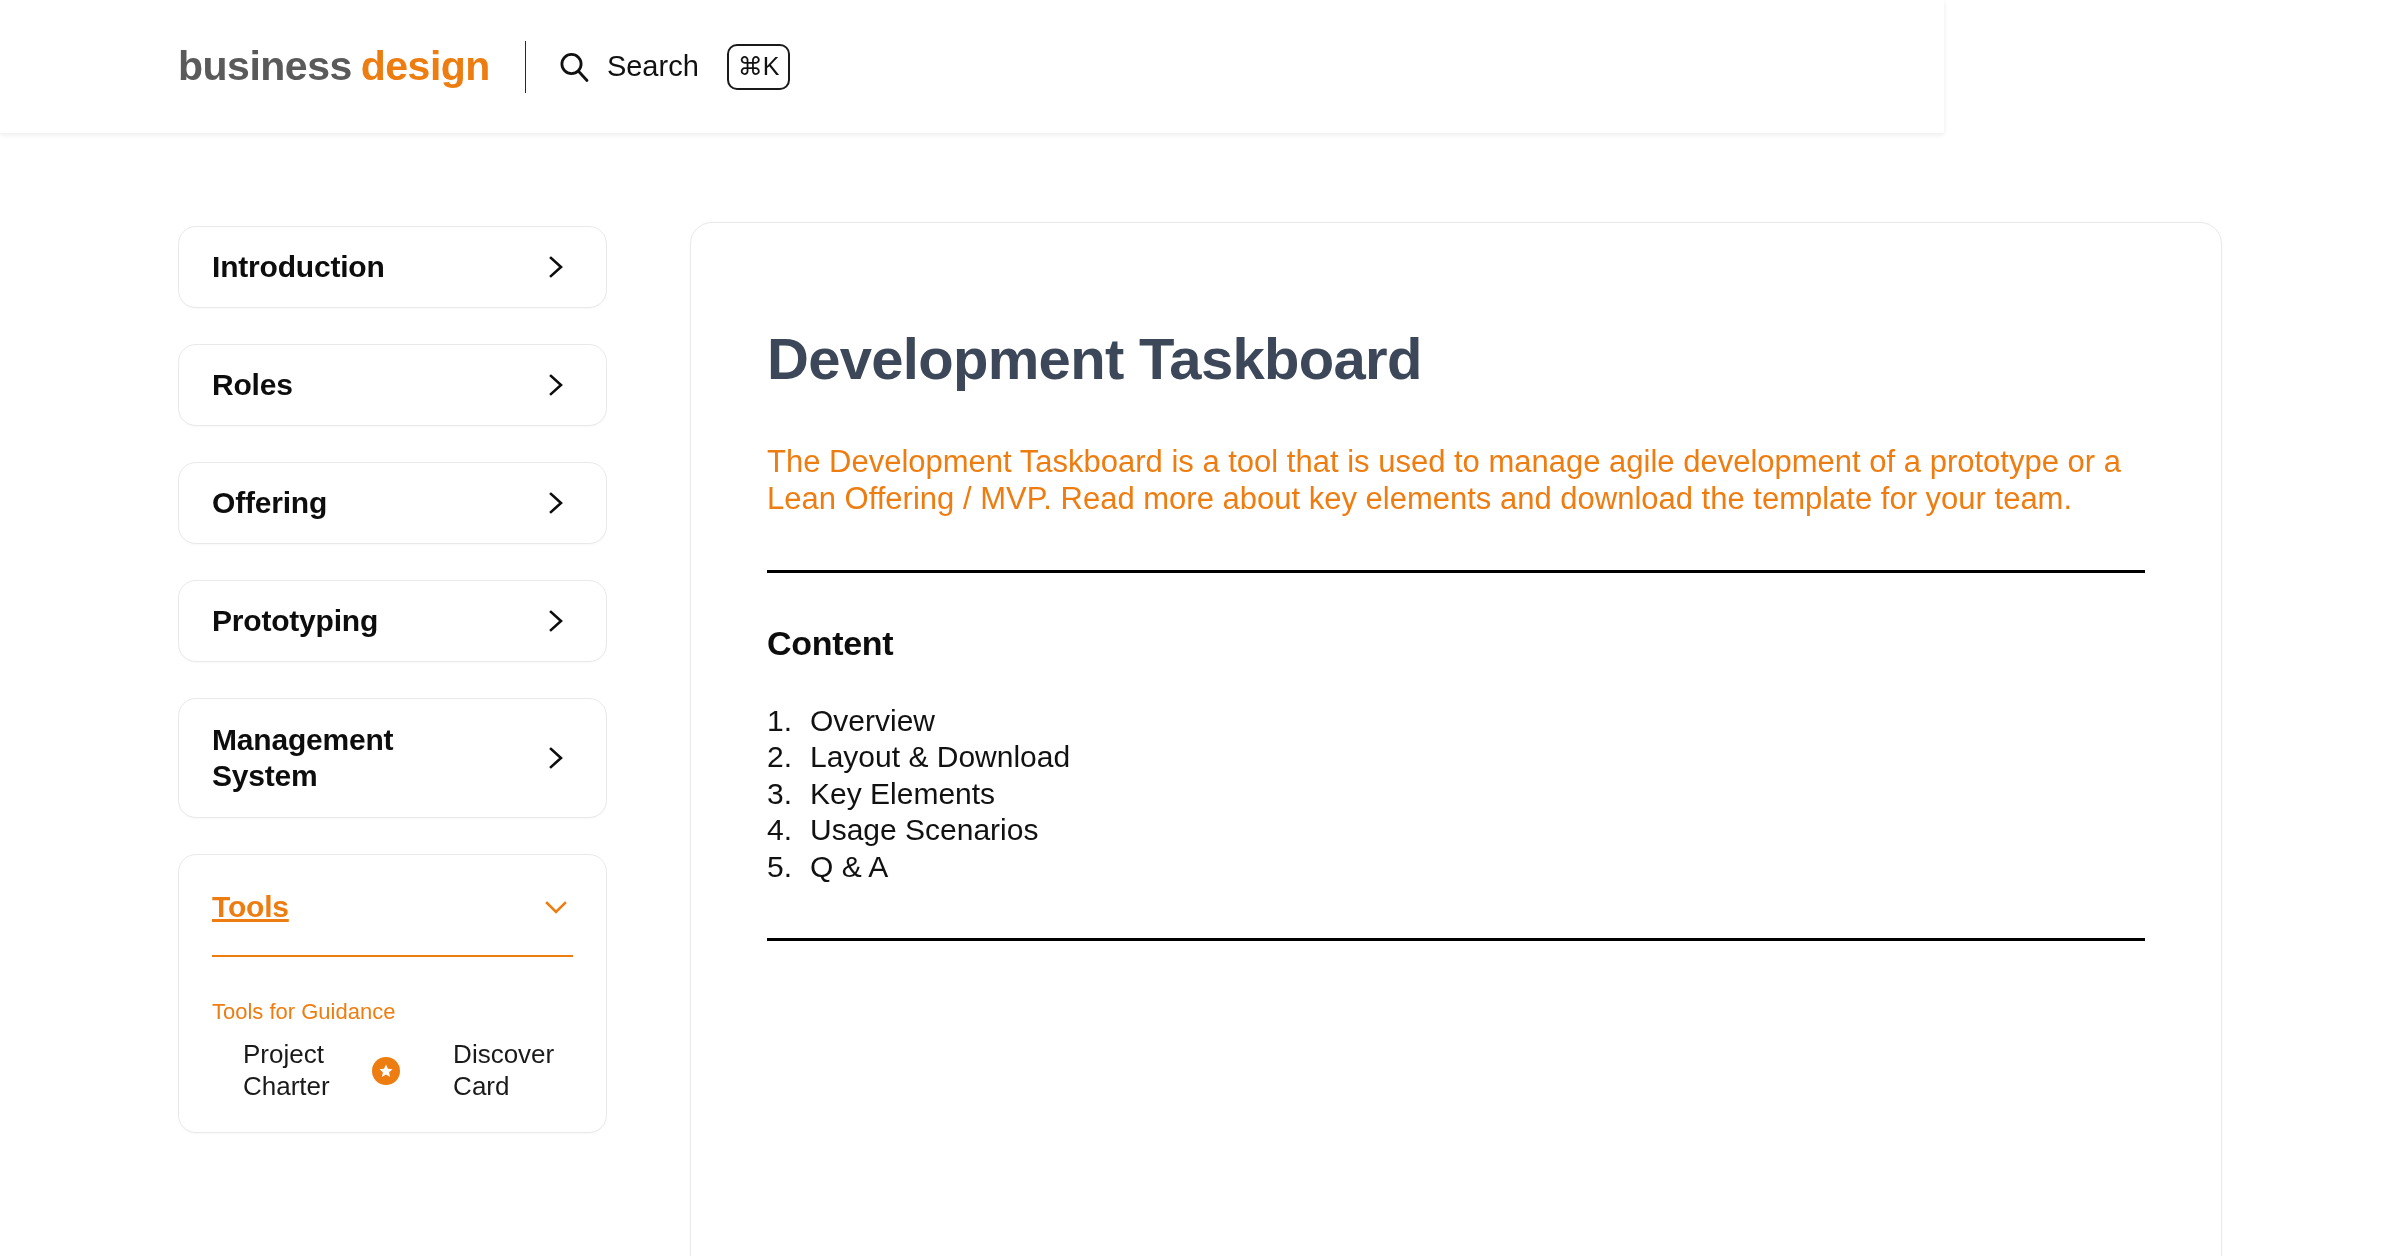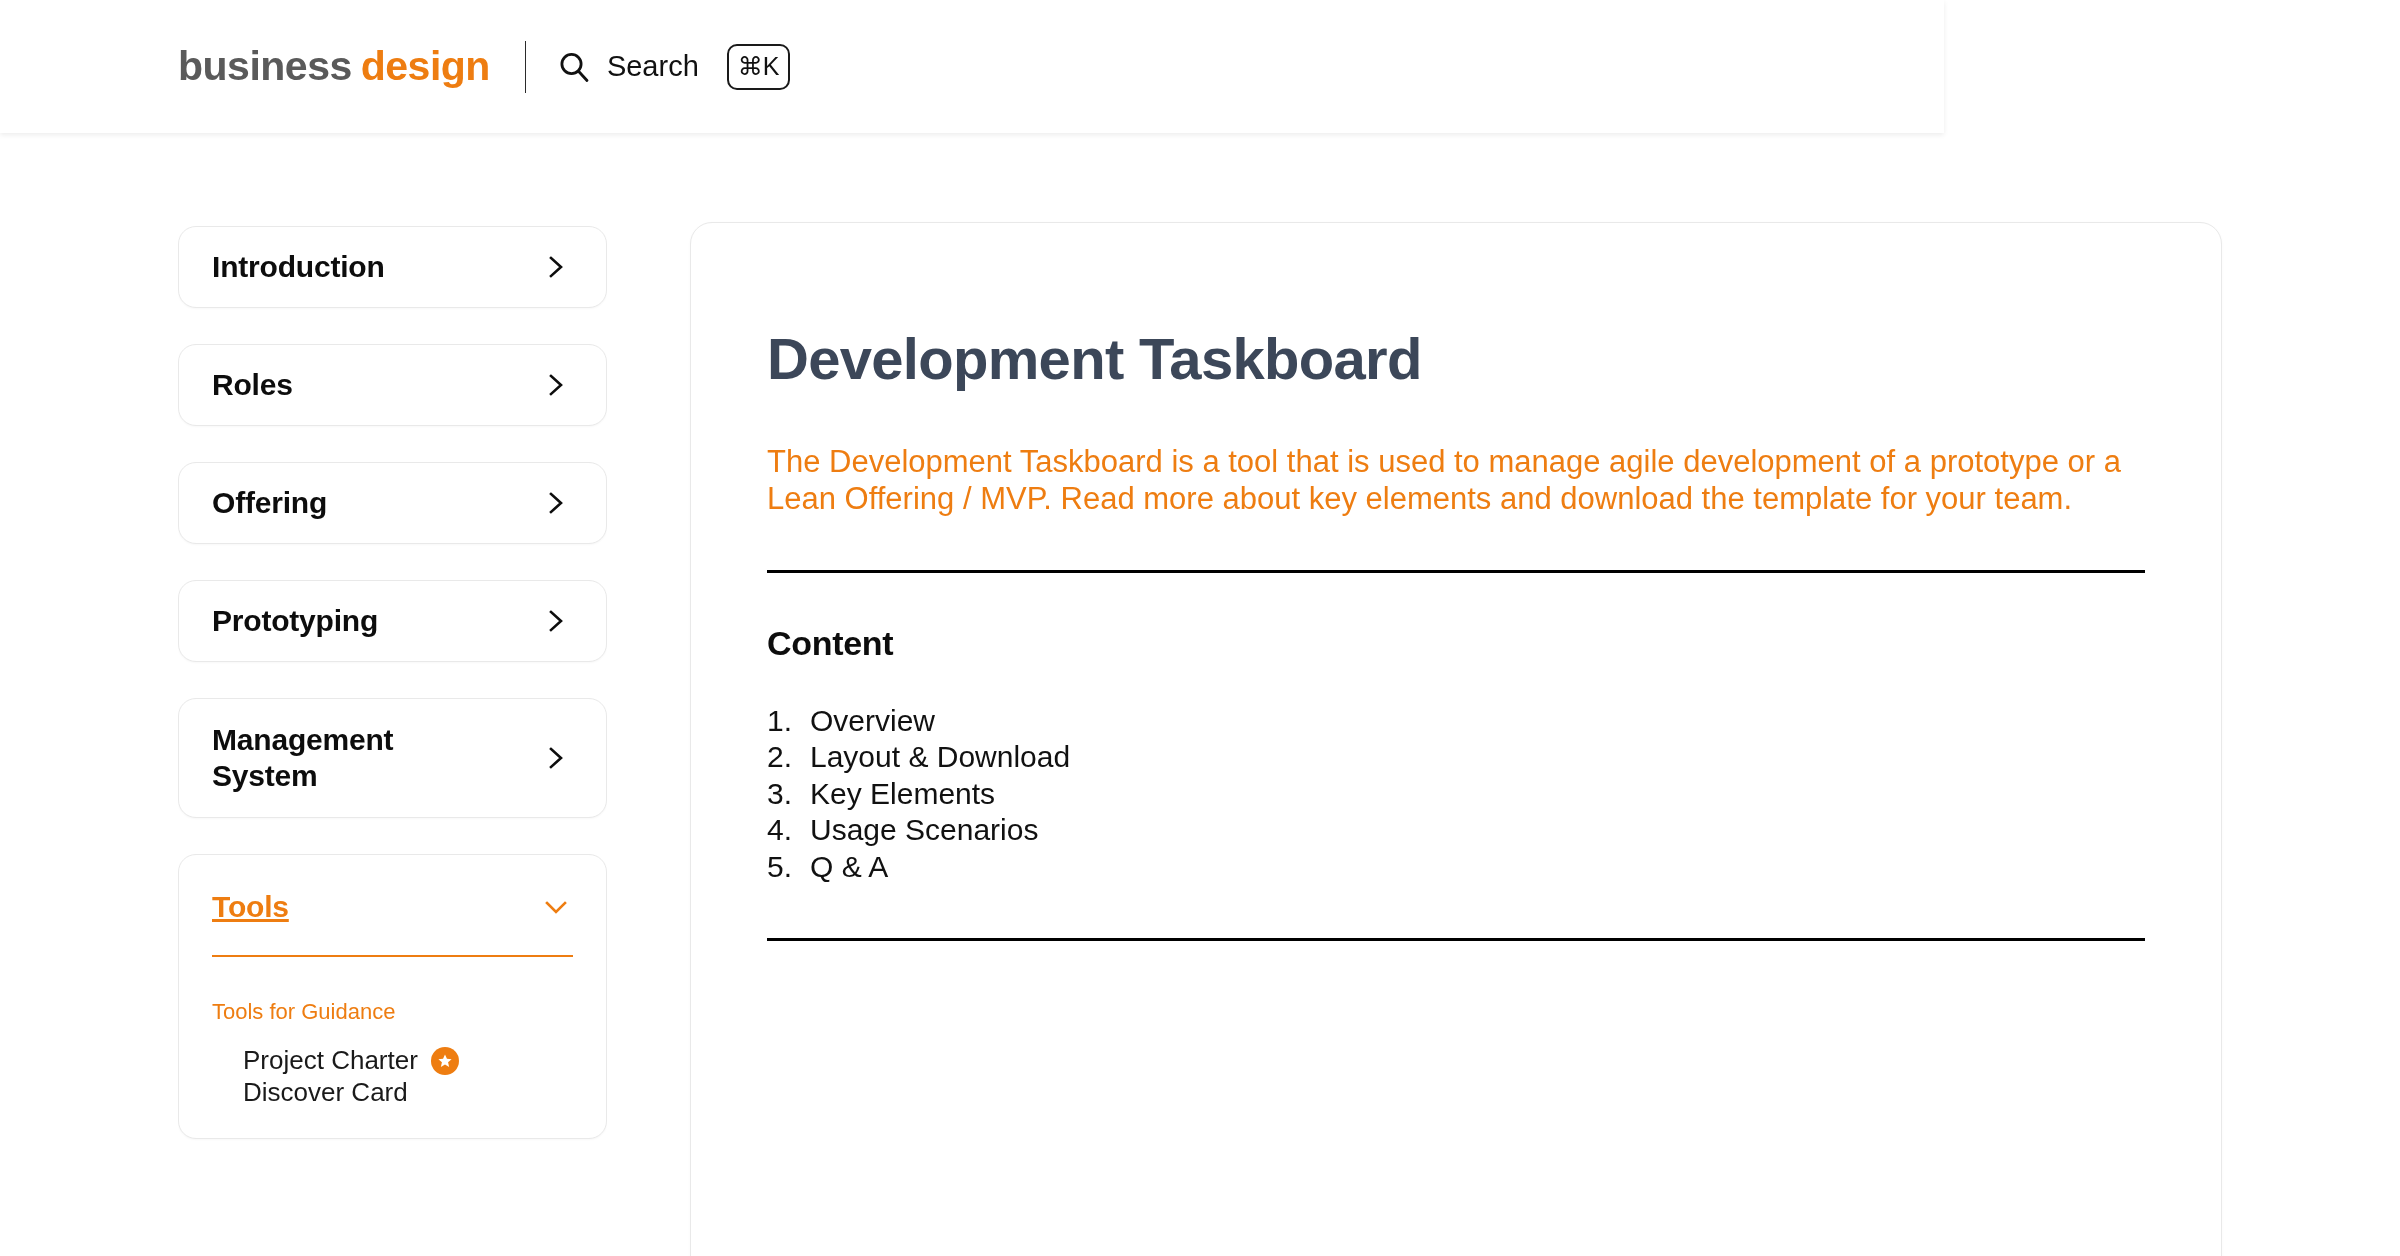--- a/index.html
+++ b/index.html
@@ -164,23 +164,24 @@
     width: 100%;
   }
   .tools-group-title {
     font-size: 22px;
     color: #ee7d11;
     font-weight: 400;
     margin-top: 42px;
     line-height: 1.2;
   }
   .tools-sub {
-    margin-top: 20px;
-    display: flex;
-    flex-direction: column;
+    margin-top: 14px;
+    display: flex;
+    flex-direction: row;
+    gap: 22px;
   }
   .tool-item {
     display: flex;
     align-items: center;
     gap: 13px;
     padding-left: 31px;
     font-size: 26px;
     color: #1a1a1a;
     font-weight: 400;
     line-height: 1.2;

